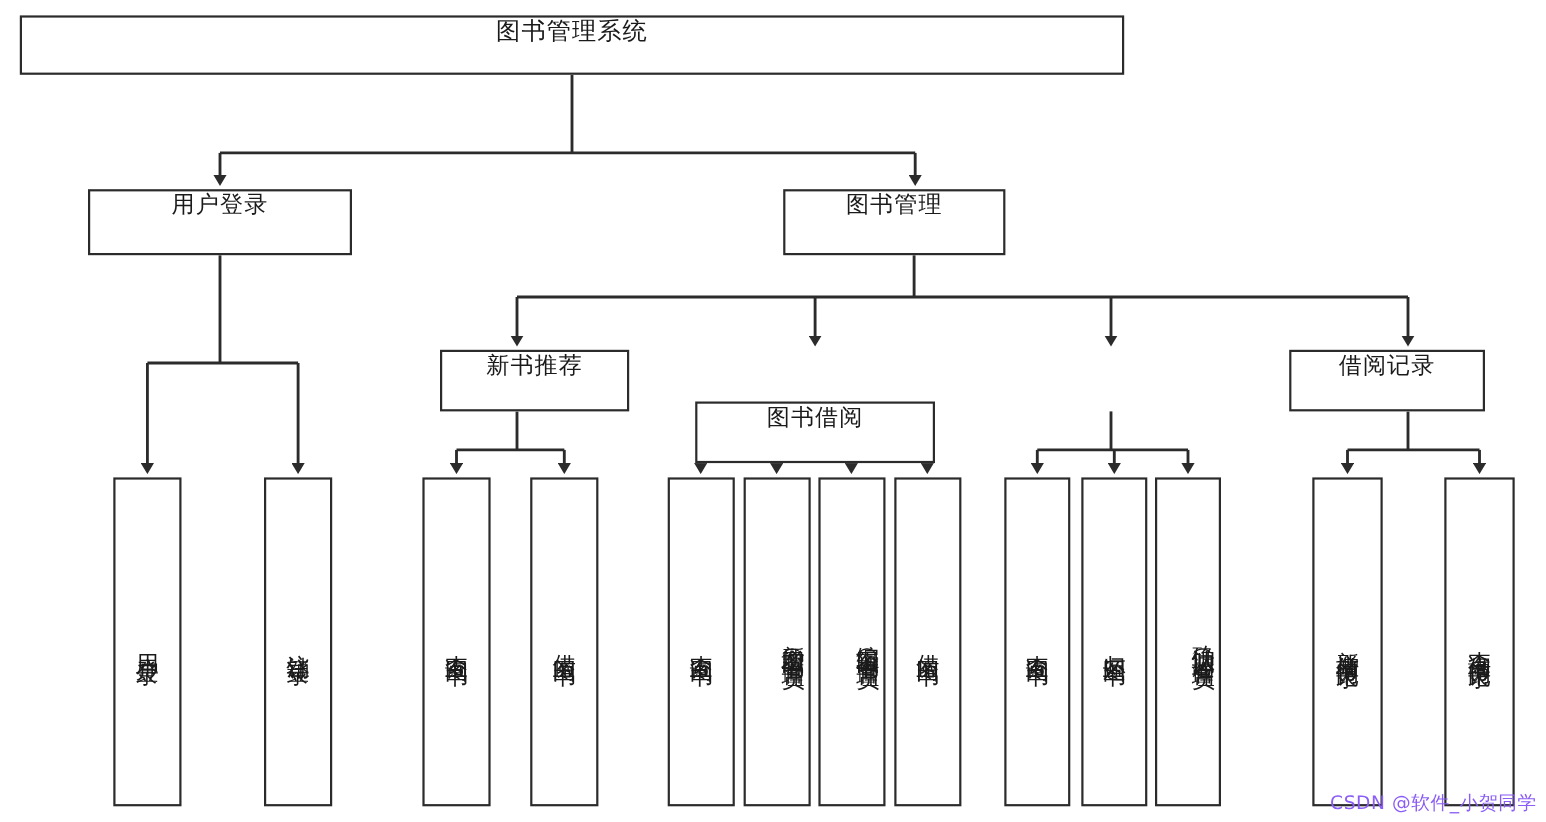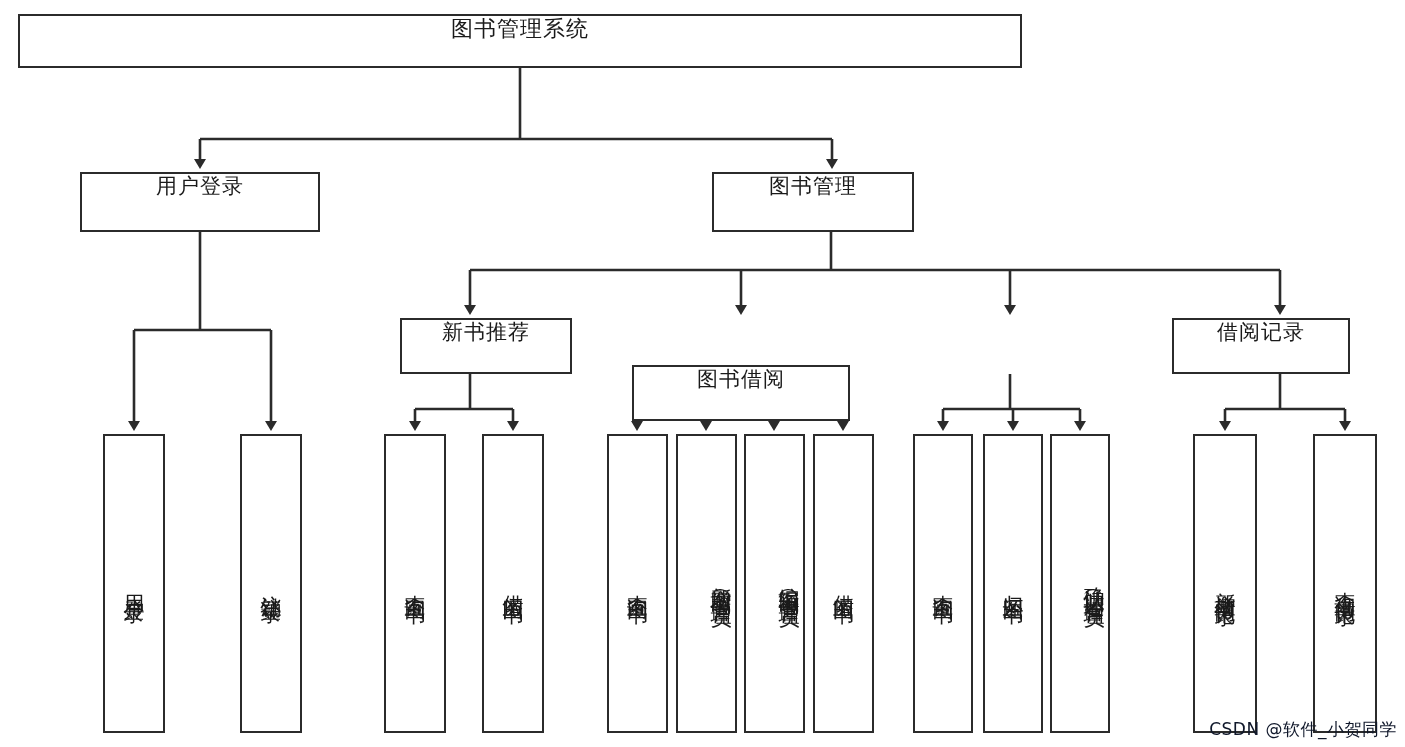--- a/index.html
+++ b/index.html
@@ -61,21 +61,21 @@
     white-space: nowrap;
   }
   .node.v.topalign {
     align-items: flex-start;
   }
   #watermark {
     position: absolute;
     right: 8px;
     bottom: 6px;
     font-size: 17px;
-    color: #0f172a;
+    color: #8b5cf6;
     letter-spacing: 0.5px;
     z-index: 5;
     white-space: nowrap;
   }
 </style>
 </head>
 <body>
 
 <div id="canvas">
 

